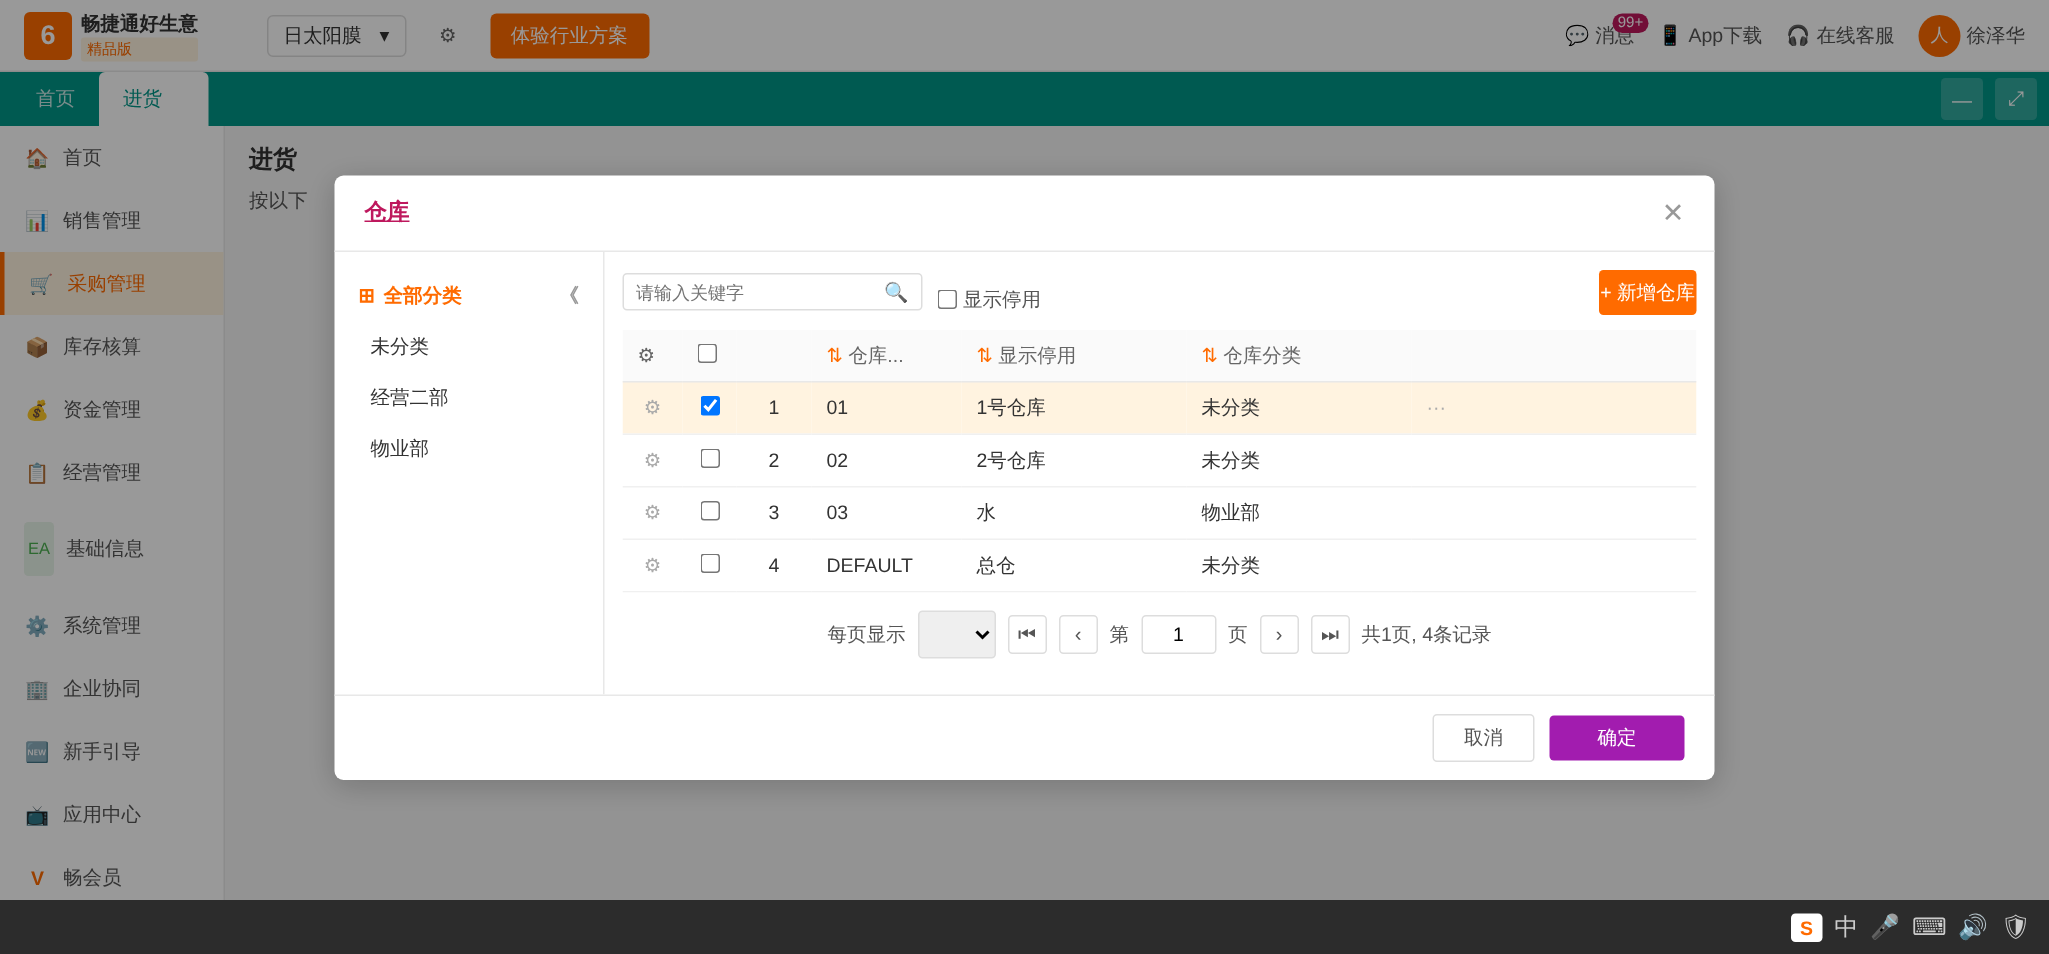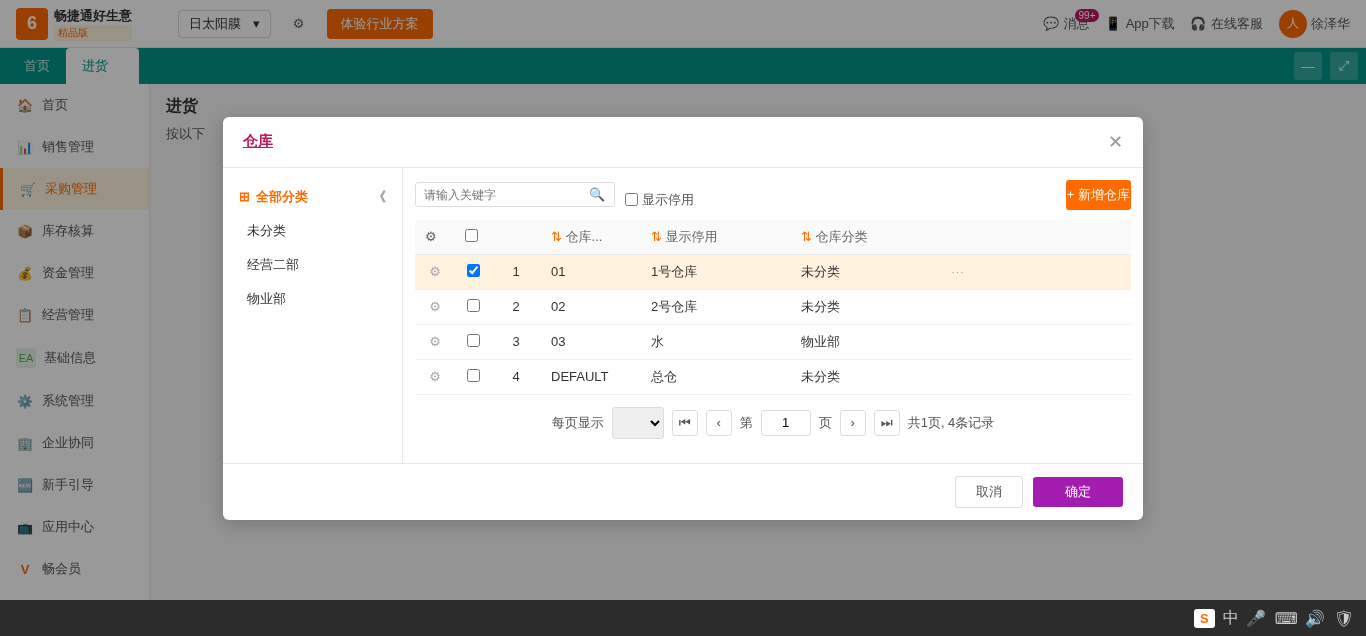--- a/index.html
+++ b/index.html
@@ -175,21 +175,21 @@
     </div>
     <div class="sidebar-item">
       <span class="sidebar-icon">💰</span>
       <span>资金管理</span>
     </div>
     <div class="sidebar-item">
       <span class="sidebar-icon">📋</span>
       <span>经营管理</span>
     </div>
     <div class="sidebar-item">
-      <span class="sidebar-icon" style="font-size:11px;background:#e8f5e9;color:#4caf50;width:20px;height:20px;border-radius:3px;display:flex;align-items:center;justify-content:center;">EA</span>
+      <span class="sidebar-icon" style="font-size:11px;background:#e8f5e9;color:#4caf50;width:20px;height:36px;border-radius:3px;display:flex;align-items:center;justify-content:center;">EA</span>
       <span>基础信息</span>
     </div>
     <div class="sidebar-item">
       <span class="sidebar-icon">⚙️</span>
       <span>系统管理</span>
     </div>
     <div class="sidebar-item">
       <span class="sidebar-icon">🏢</span>
       <span>企业协同</span>
     </div>

